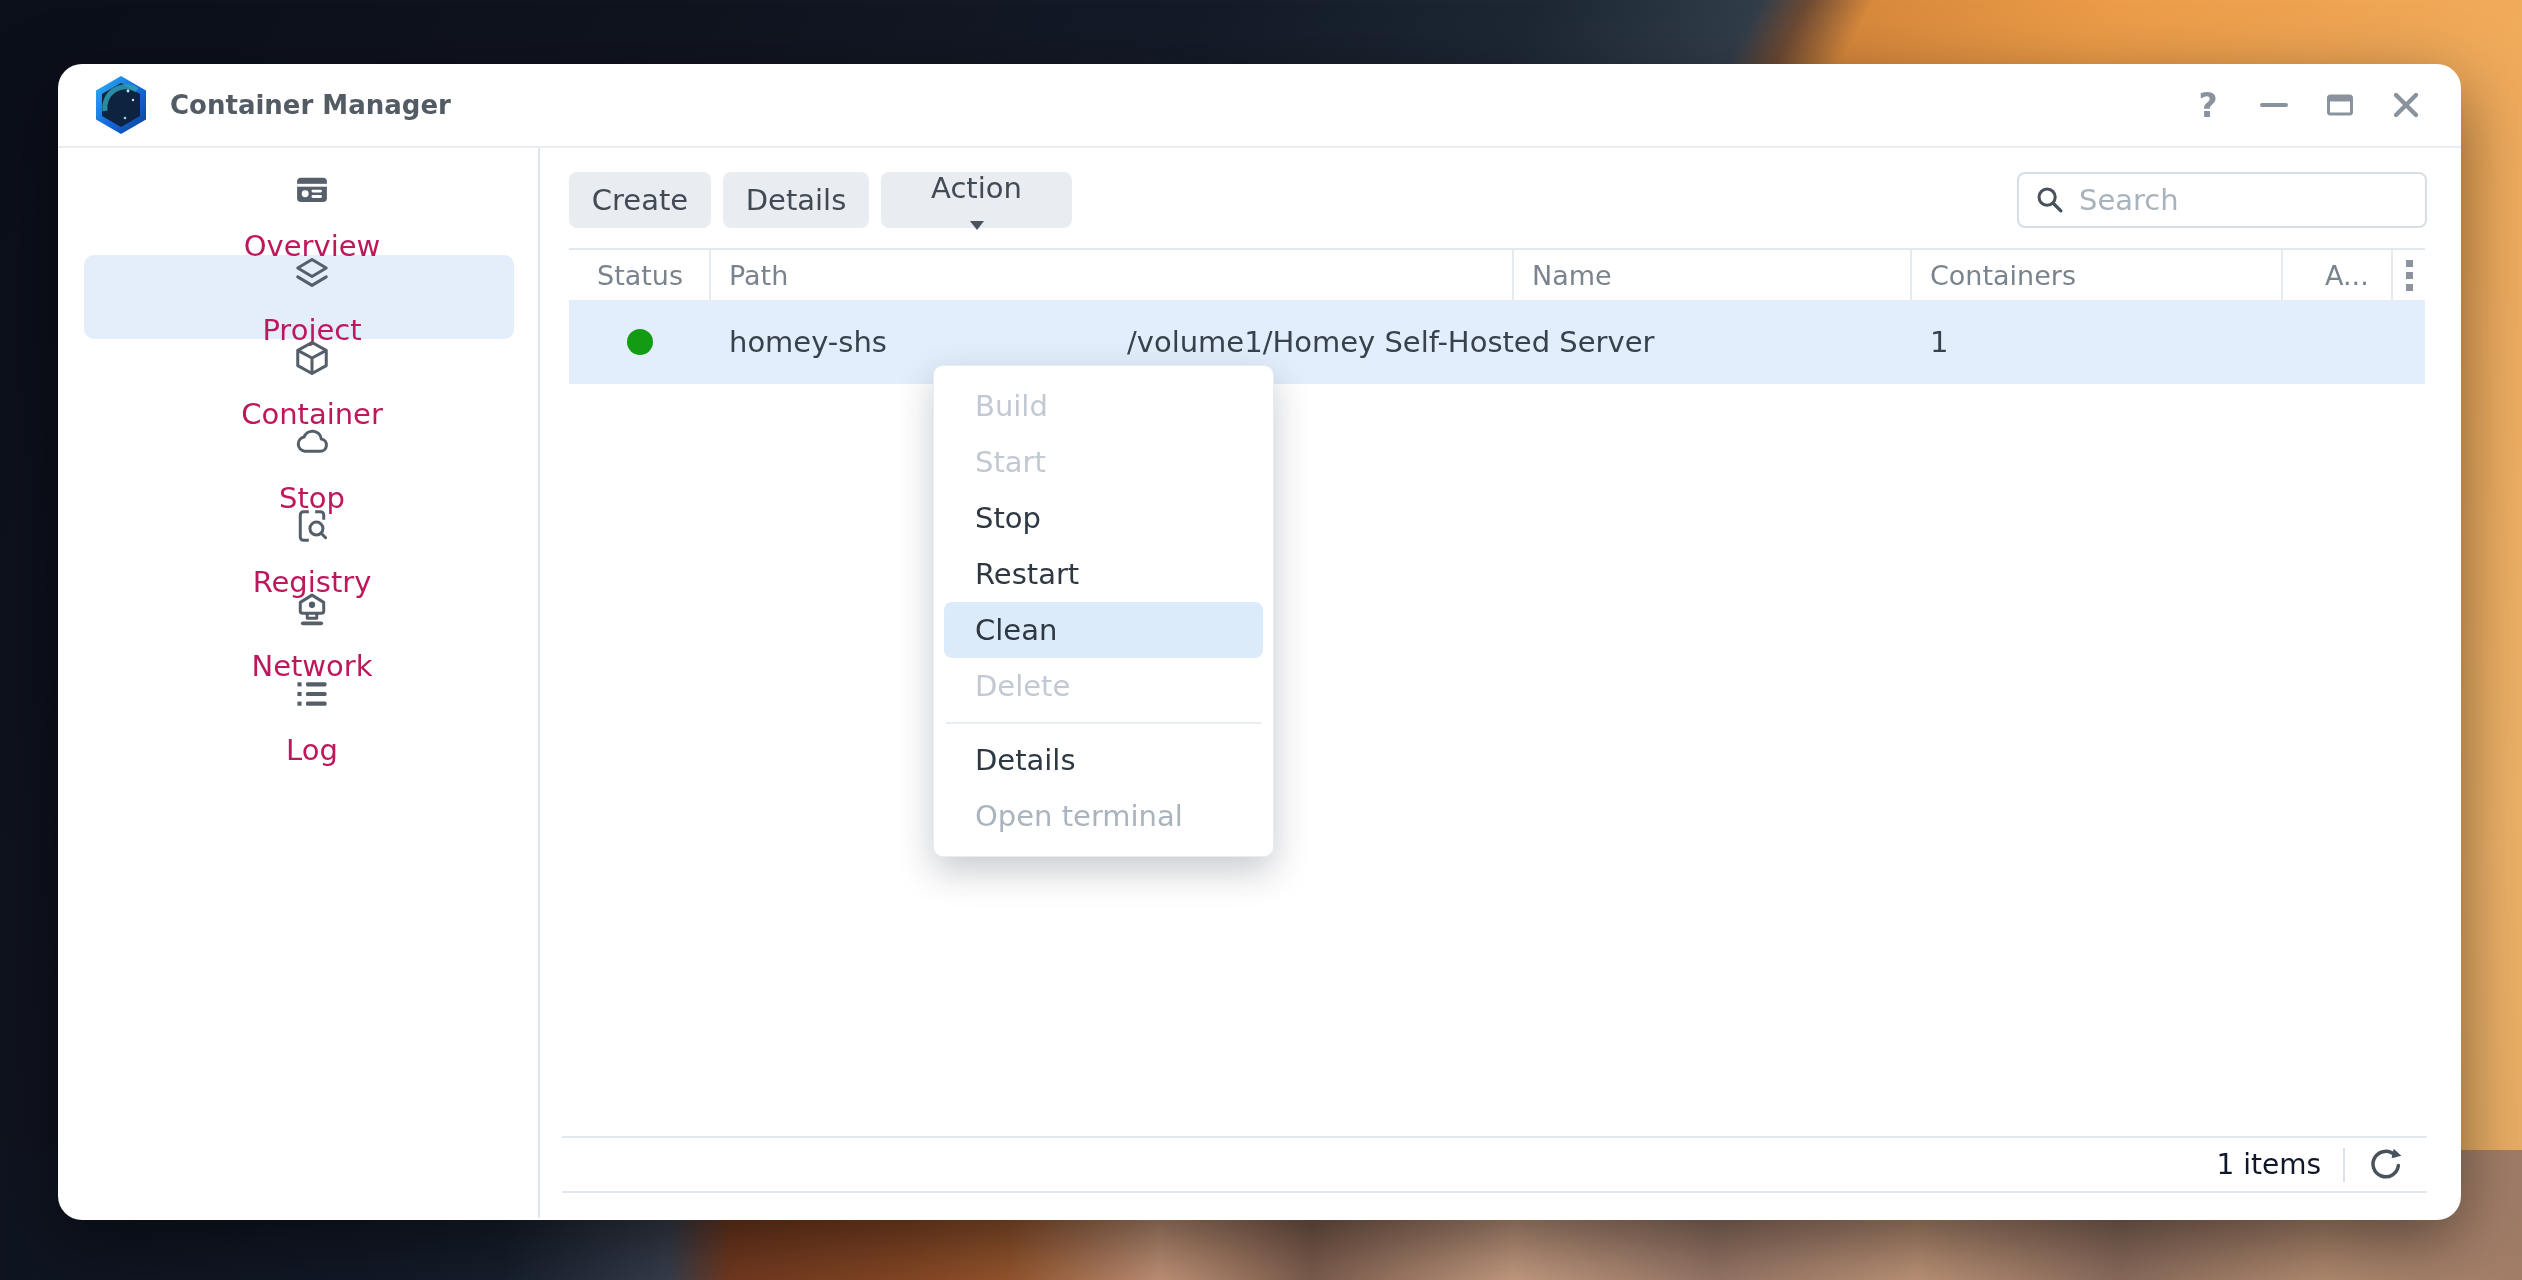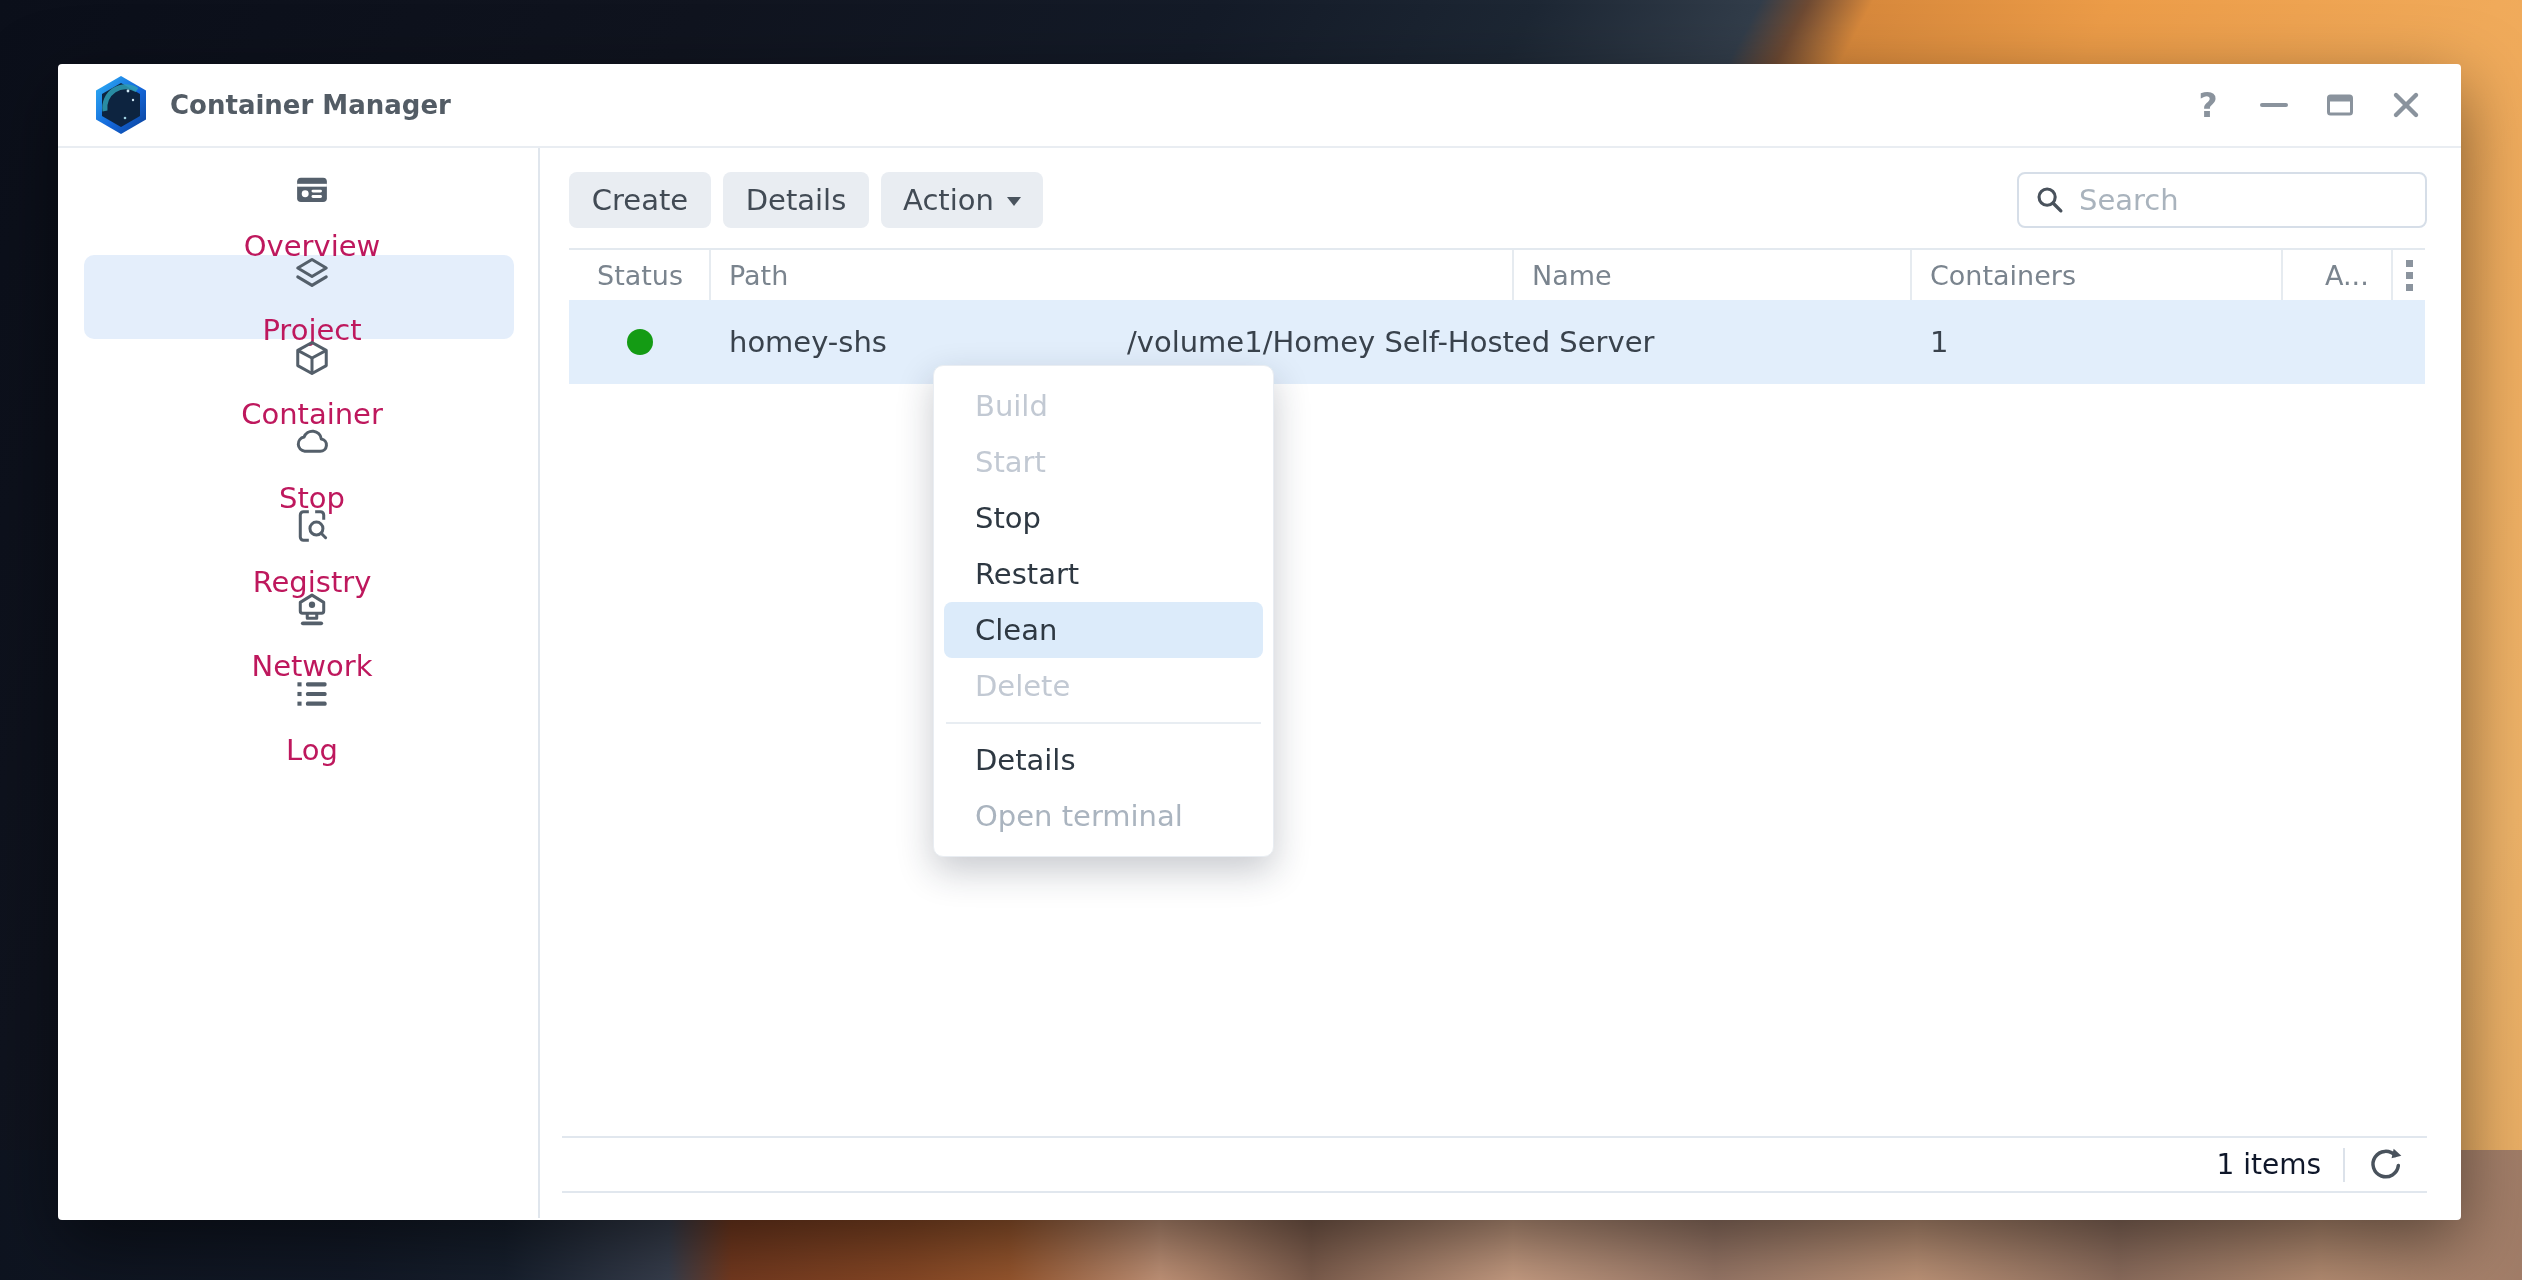--- a/index.html
+++ b/index.html
@@ -20,21 +20,21 @@
       #0e1420 0%, #121927 14%, #17202e 20%, #3a4150 26.5%,
       #7b3c1f 29%, #8f4b25 36%, #a05a2e 40%, #c99a7f 46%,
       #7b5d50 52%, #caa189 60%, #96776a 68%, #c1977d 76%,
       #8a6c5f 84%, #b68e75 92%, #9d7a68 100%);
     opacity:.95;
   }
 
   
   .window{
     position:absolute; left:58px; top:64px; width:2403px; height:1156px;
-    background:#ffffff; border-radius:4px; z-index:2;
+    background:#ffffff; border-radius:24px; z-index:2;
     box-shadow:0 24px 70px rgba(0,0,0,.5);
     color:#39424c; overflow:hidden;
   }
 
   
   .titlebar{ height:84px; border-bottom:2px solid #e9edf2; display:flex; align-items:center; }
   .app-icon{ margin-left:36px; width:54px; height:60px; flex:0 0 auto; }
   .win-title{ margin-left:22px; font-size:26px; font-weight:bold; color:#535c65; }
   .win-controls{ margin-left:auto; margin-right:38px; display:flex; align-items:center; gap:32px; }
   .ctrl{ width:34px; height:34px; display:flex; align-items:center; justify-content:center;
@@ -54,21 +54,21 @@
 
   
   .main{ position:relative; flex:1; }
 
   
   .toolbar{ position:absolute; left:29px; top:24px; display:flex; gap:12px; }
   .btn{ height:56px; background:#e9edf2; border:none; border-radius:8px;
         font-family:inherit; font-size:29px; color:#424b55;
         display:flex; align-items:center; justify-content:center; cursor:pointer; }
   .btn.create{ width:142px; } .btn.details{ width:146px; }
-  .btn.action{ width:162px; gap:13px; }
+  .btn.action{ width:191px; gap:13px;flex-direction:column; }
   .caret{ width:0; height:0; border-left:7px solid transparent; border-right:7px solid transparent;
           border-top:9px solid #4a545e; margin-top:3px; }
 
   
   .search{ position:absolute; right:34px; top:24px; width:410px; height:56px;
            border:2px solid #d6dee8; border-radius:8px; background:#fff;
            display:flex; align-items:center; padding:0 16px; gap:14px; }
   .search input{ border:none; outline:none; flex:1; font-family:inherit;
                  font-size:29px; color:#39424c; background:transparent; min-width:0; }
   .search input::placeholder{ color:#a9b3bd; }

